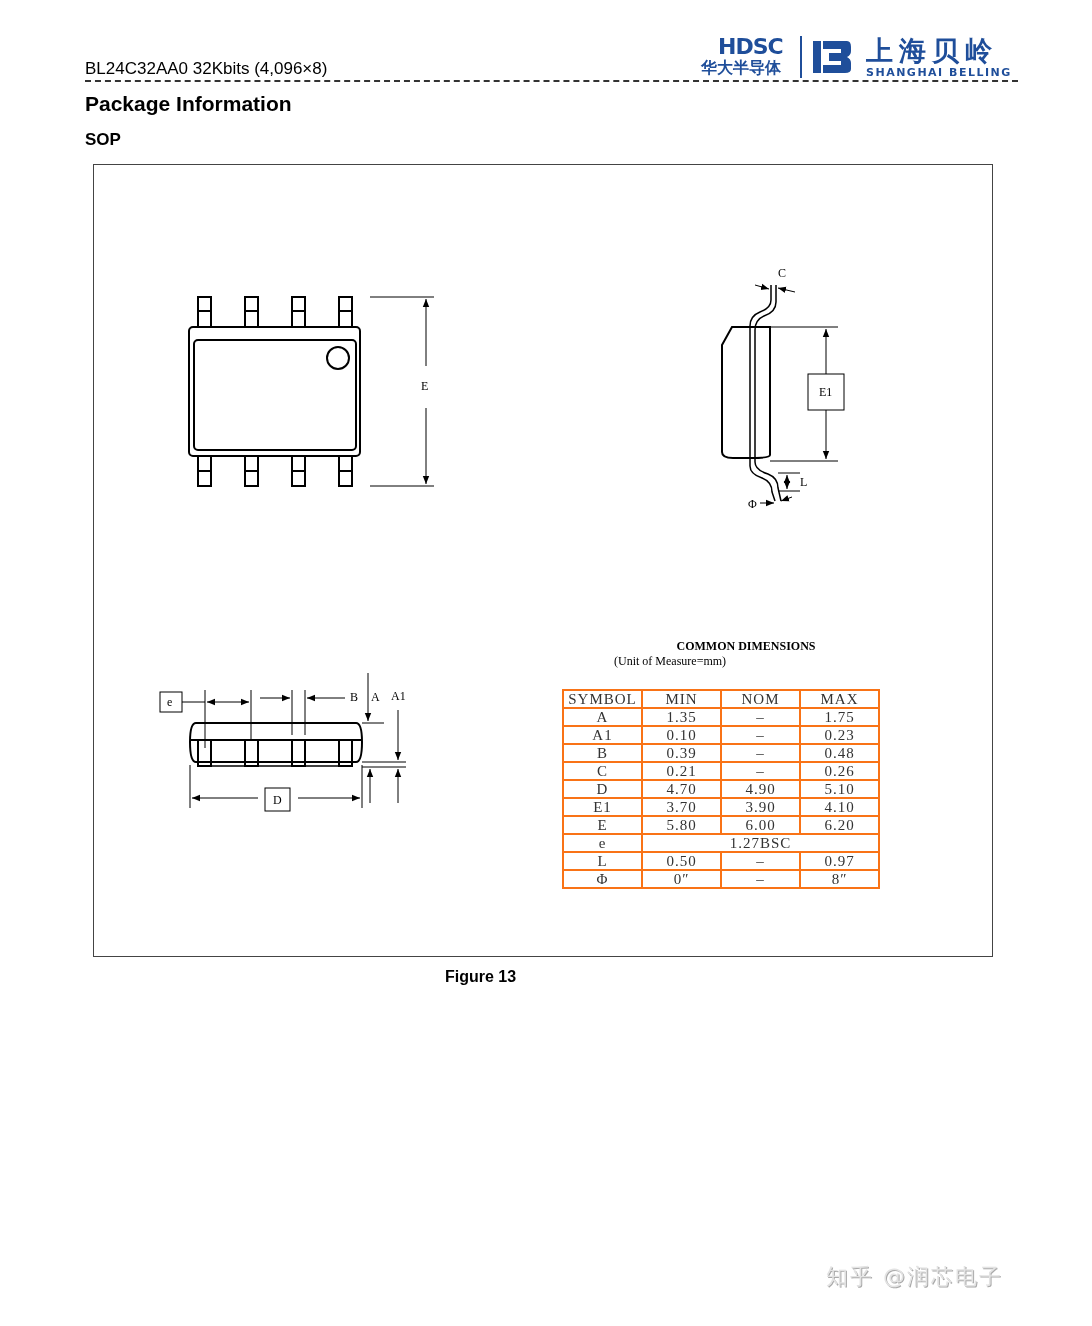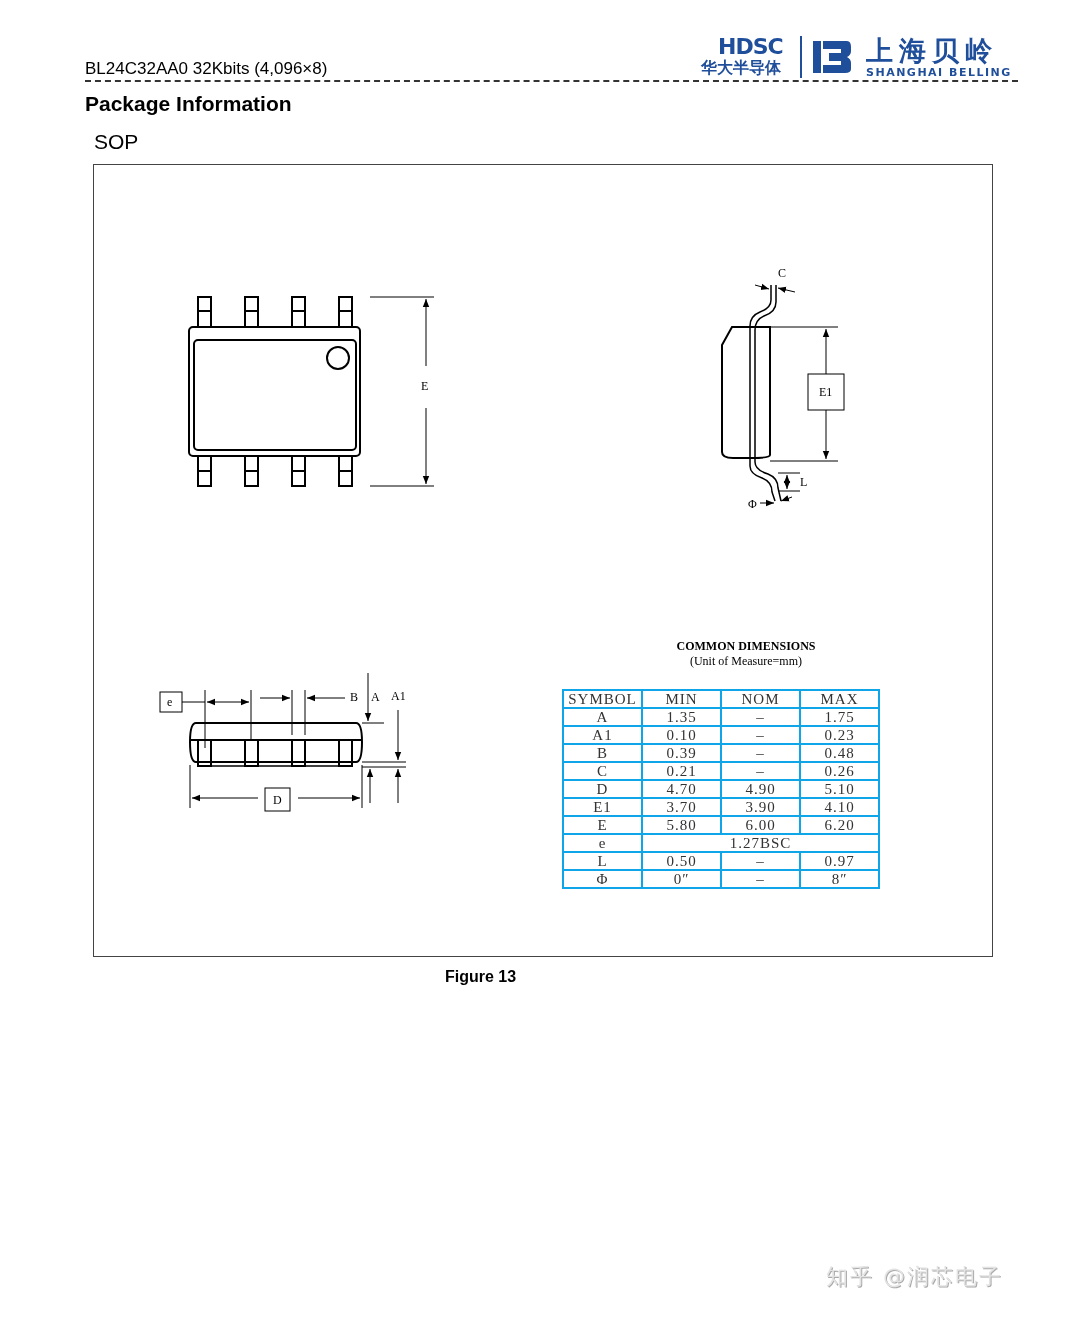--- a/index.html
+++ b/index.html
@@ -7,27 +7,27 @@
   .abs { position:absolute; }
   .header-title { left:85px; top:59px; font-size:17px; }
   .header-rule { left:85px; top:80px; width:933px; height:0; border-top:2px dashed #333; }
   .logo-hdsc { left:718px; top:34px; font-size:22px; font-weight:bold; color:#1f4e9a; letter-spacing:-1px; font-family:"DejaVu Sans", sans-serif; }
   .logo-hdsc-cn { left:701px; top:58px; font-size:16px; font-weight:bold; color:#1f4e9a; font-family:"DejaVu Sans", sans-serif; }
   .logo-divider { left:800px; top:36px; width:2px; height:42px; background:#1f4e9a; }
   .logo-mark { left:811px; top:37px; width:42px; height:40px; }
   .logo-sb-cn { left:866px; top:33px; font-size:27px; font-weight:bold; color:#1f4e9a; letter-spacing:6px; font-family:Liberation Mono, monospace; }
   .logo-sb-en { left:866px; top:66px; font-size:11px; font-weight:bold; color:#1f4e9a; letter-spacing:1.5px; font-family:"DejaVu Sans", sans-serif; }
   .section-title { left:85px; top:92px; font-size:21px; font-weight:bold;text-align:right; }
-  .sub-title { left:94px; top:130px; font-size:21px; font-weight:normal; }
+  .sub-title { left:85px; top:130px; font-size:17px; font-weight:bold; }
   .figure-frame { left:93px; top:164px; width:898px; height:791px; border:1px solid #444; }
   .diagram { left:0; top:0; width:1092px; height:1326px; }
   .dim-title { left:600px; top:639px; width:292px; text-align:center; font-family:"Liberation Serif", serif; font-weight:bold; font-size:12px; }
-  .dim-sub { left:600px; top:654px; width:292px; text-align:center; font-family:"Liberation Serif", serif; font-size:12px; }
+  .dim-sub { left:614px; top:654px; width:292px; text-align:left; font-family:"Liberation Serif", serif; font-size:12px; }
   table.dims { position:absolute; left:562px; top:689px; border-collapse:collapse; font-family:"Liberation Serif", serif; font-size:15px; }
-  table.dims td { border:2px solid #0ea5e9; width:77px; height:16px; padding:0; text-align:center; line-height:16px; color:#333; letter-spacing:1px; }
+  table.dims td { border:2px solid #f97316; width:77px; height:16px; padding:0; text-align:center; line-height:16px; color:#333; letter-spacing:1px; }
   .fig-caption { left:445px; top:968px; font-size:16px; font-weight:bold; }
   .watermark { left:826px; top:1262px; font-size:22px; color:#e3e3e3; letter-spacing:2px; text-shadow:1px 1px 0 #aaa; font-family:"DejaVu Sans", sans-serif; }
   .lbl { position:absolute; font-family:"Liberation Serif", serif; font-size:12px; }
 </style>
 </head>
 <body>
 
 <div class="abs header-title">BL24C32AA0 32Kbits (4,096×8)</div>
 <div class="abs header-rule"></div>
 <div class="abs logo-hdsc">HDSC</div>

